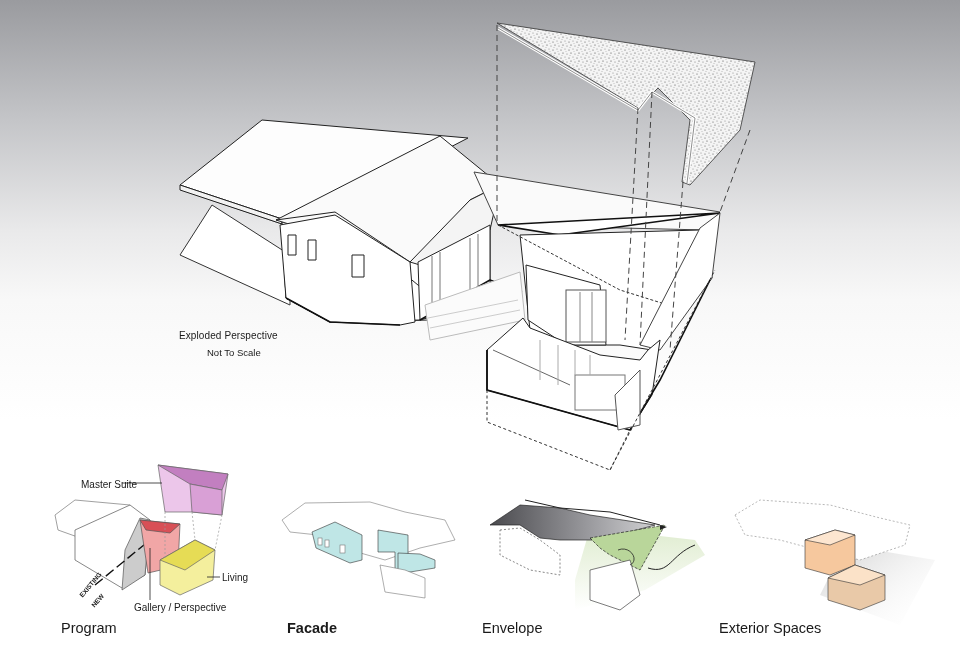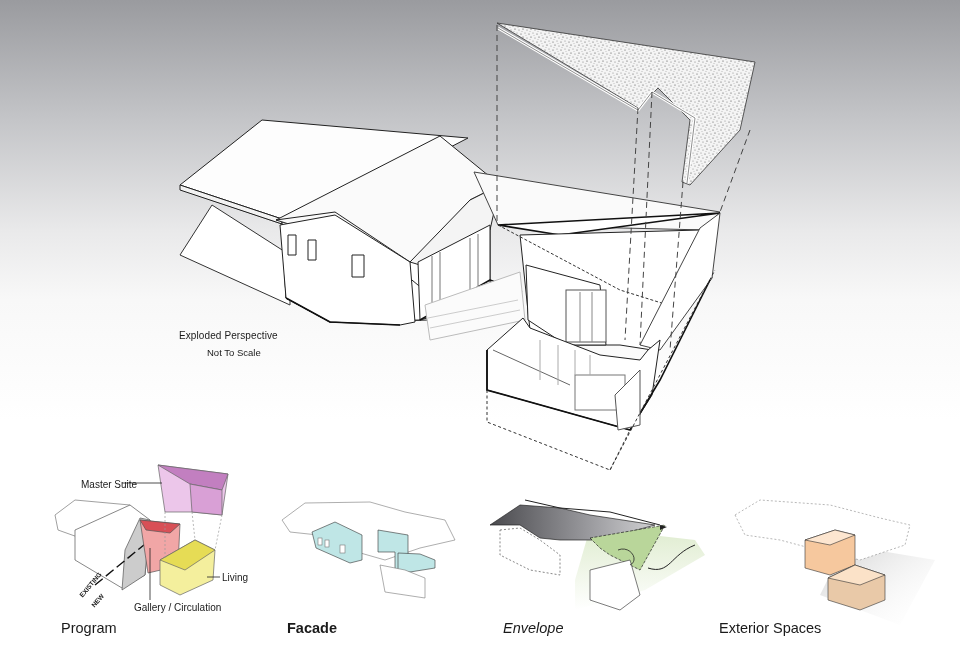--- a/index.html
+++ b/index.html
@@ -182,22 +182,22 @@
       <polygon points="805,540 835,530 855,535 830,545" fill="#fde6d0" stroke="#333"></polygon>
       <polygon points="828,578 855,565 885,575 885,600 860,610 828,600" fill="#e9c9a8" stroke="#333"></polygon>
       <polygon points="828,578 855,565 885,575 860,585" fill="#fbe2c8" stroke="#333"></polygon>
     </g>
   </svg>
 
   <div class="label main-title">Exploded Perspective</div>
   <div class="label main-sub">Not To Scale</div>
 
   <div class="label small" style="left:81px; top:479px;">Master Suite</div>
-  <div class="label small" style="left:134px; top:602px;">Gallery / Circulation</div>
+  <div class="label small" style="left:134px; top:602px;">Gallery / Perspective</div>
   <div class="label small" style="left:222px; top:572px;">Living</div>
   <div class="label rot" style="left:78px; top:594px; transform: rotate(-50deg);">EXISTING</div>
   <div class="label rot" style="left:90px; top:604px; transform: rotate(-50deg);">NEW</div>
 
   <div class="label panel-title" style="left:53px;">Program</div>
   <div class="label panel-title" style="left:279px;font-weight:bold;">Facade</div>
-  <div class="label panel-title" style="left:495px;font-style:italic;">Envelope</div>
+  <div class="label panel-title" style="left:474px;">Envelope</div>
   <div class="label panel-title" style="left:711px;">Exterior Spaces</div>
 </div>
 
 </body></html>

